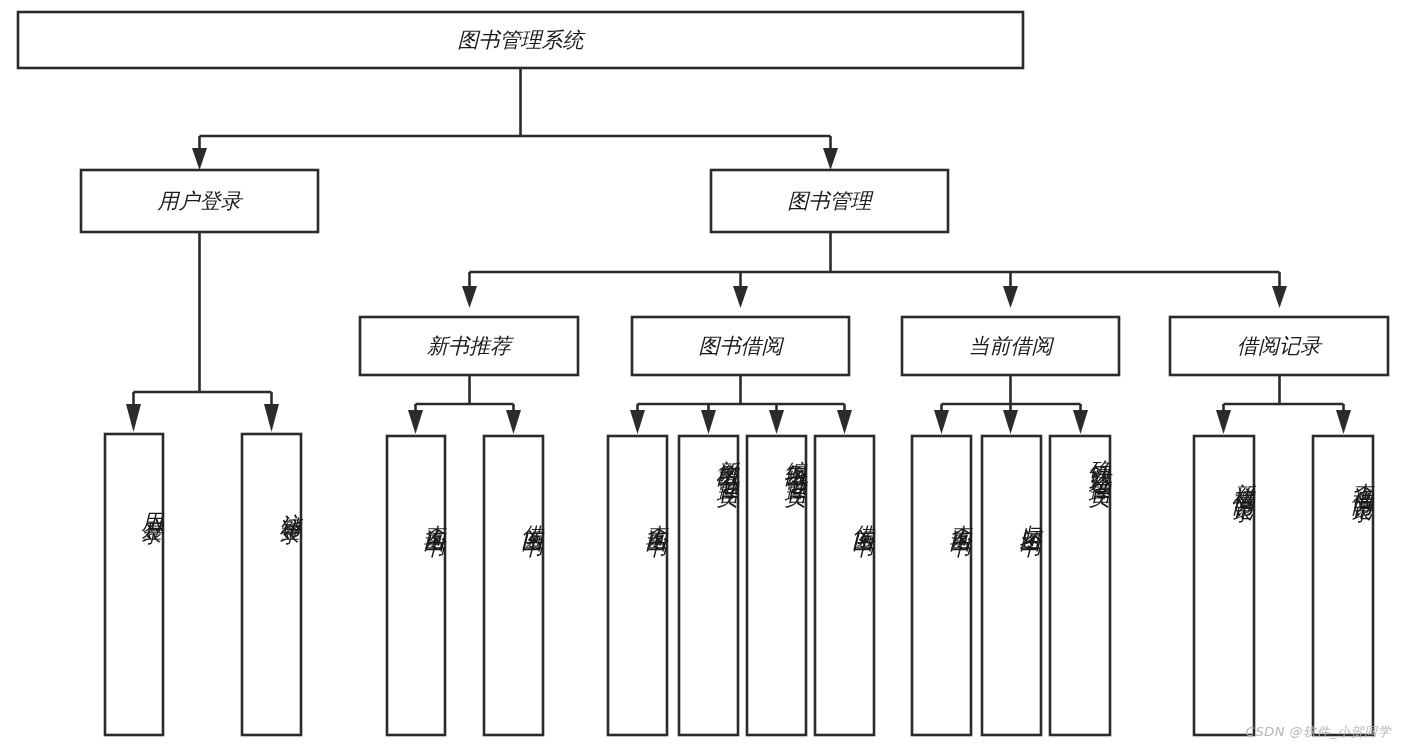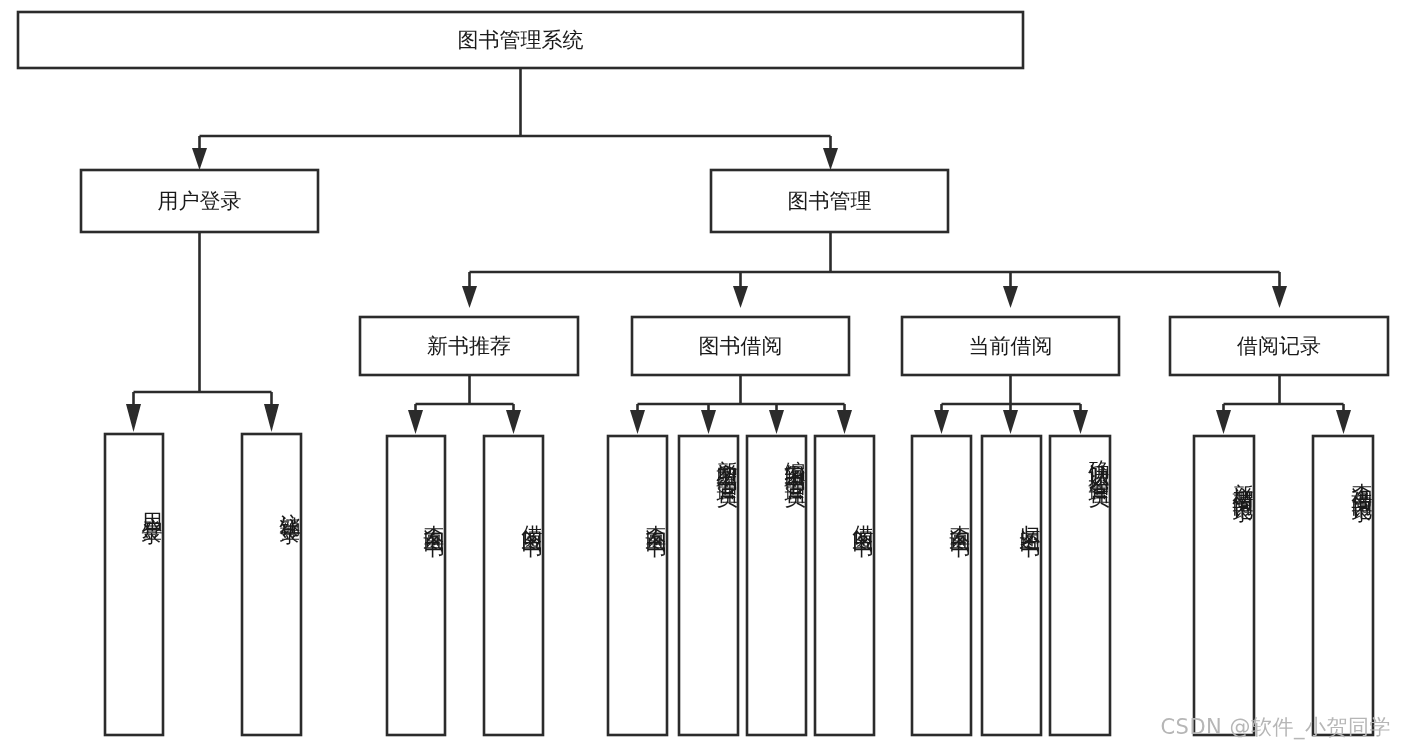--- a/index.html
+++ b/index.html
@@ -10,20 +10,21 @@
   }
   body {
     font-family: "DejaVu Sans", "Liberation Sans", sans-serif;
   }
   #diagram-root {
     position: relative;
     width: 1405px;
     height: 747px;
     background: #ffffff;
     overflow: hidden;
+    font-style: italic;
   }
   svg.diagram-canvas {
     position: absolute;
     left: 0;
     top: 0;
     width: 1405px;
     height: 747px;
     display: block;
   }
   .node-box {
@@ -67,21 +68,21 @@
     color: #1a1a1a;
     white-space: nowrap;
     text-align: center;
     pointer-events: none;
   }
   .watermark {
     position: absolute;
     right: 14px;
     bottom: 6px;
     font-family: "DejaVu Sans", "Liberation Sans", sans-serif;
-    font-size: 21px;
+    font-size: 13px;
     color: #b6b6b6;
     letter-spacing: 0.5px;
     white-space: nowrap;
     text-align: right;
   }
 </style>
 </head>
 <body>
 
 <div id="diagram-root">

